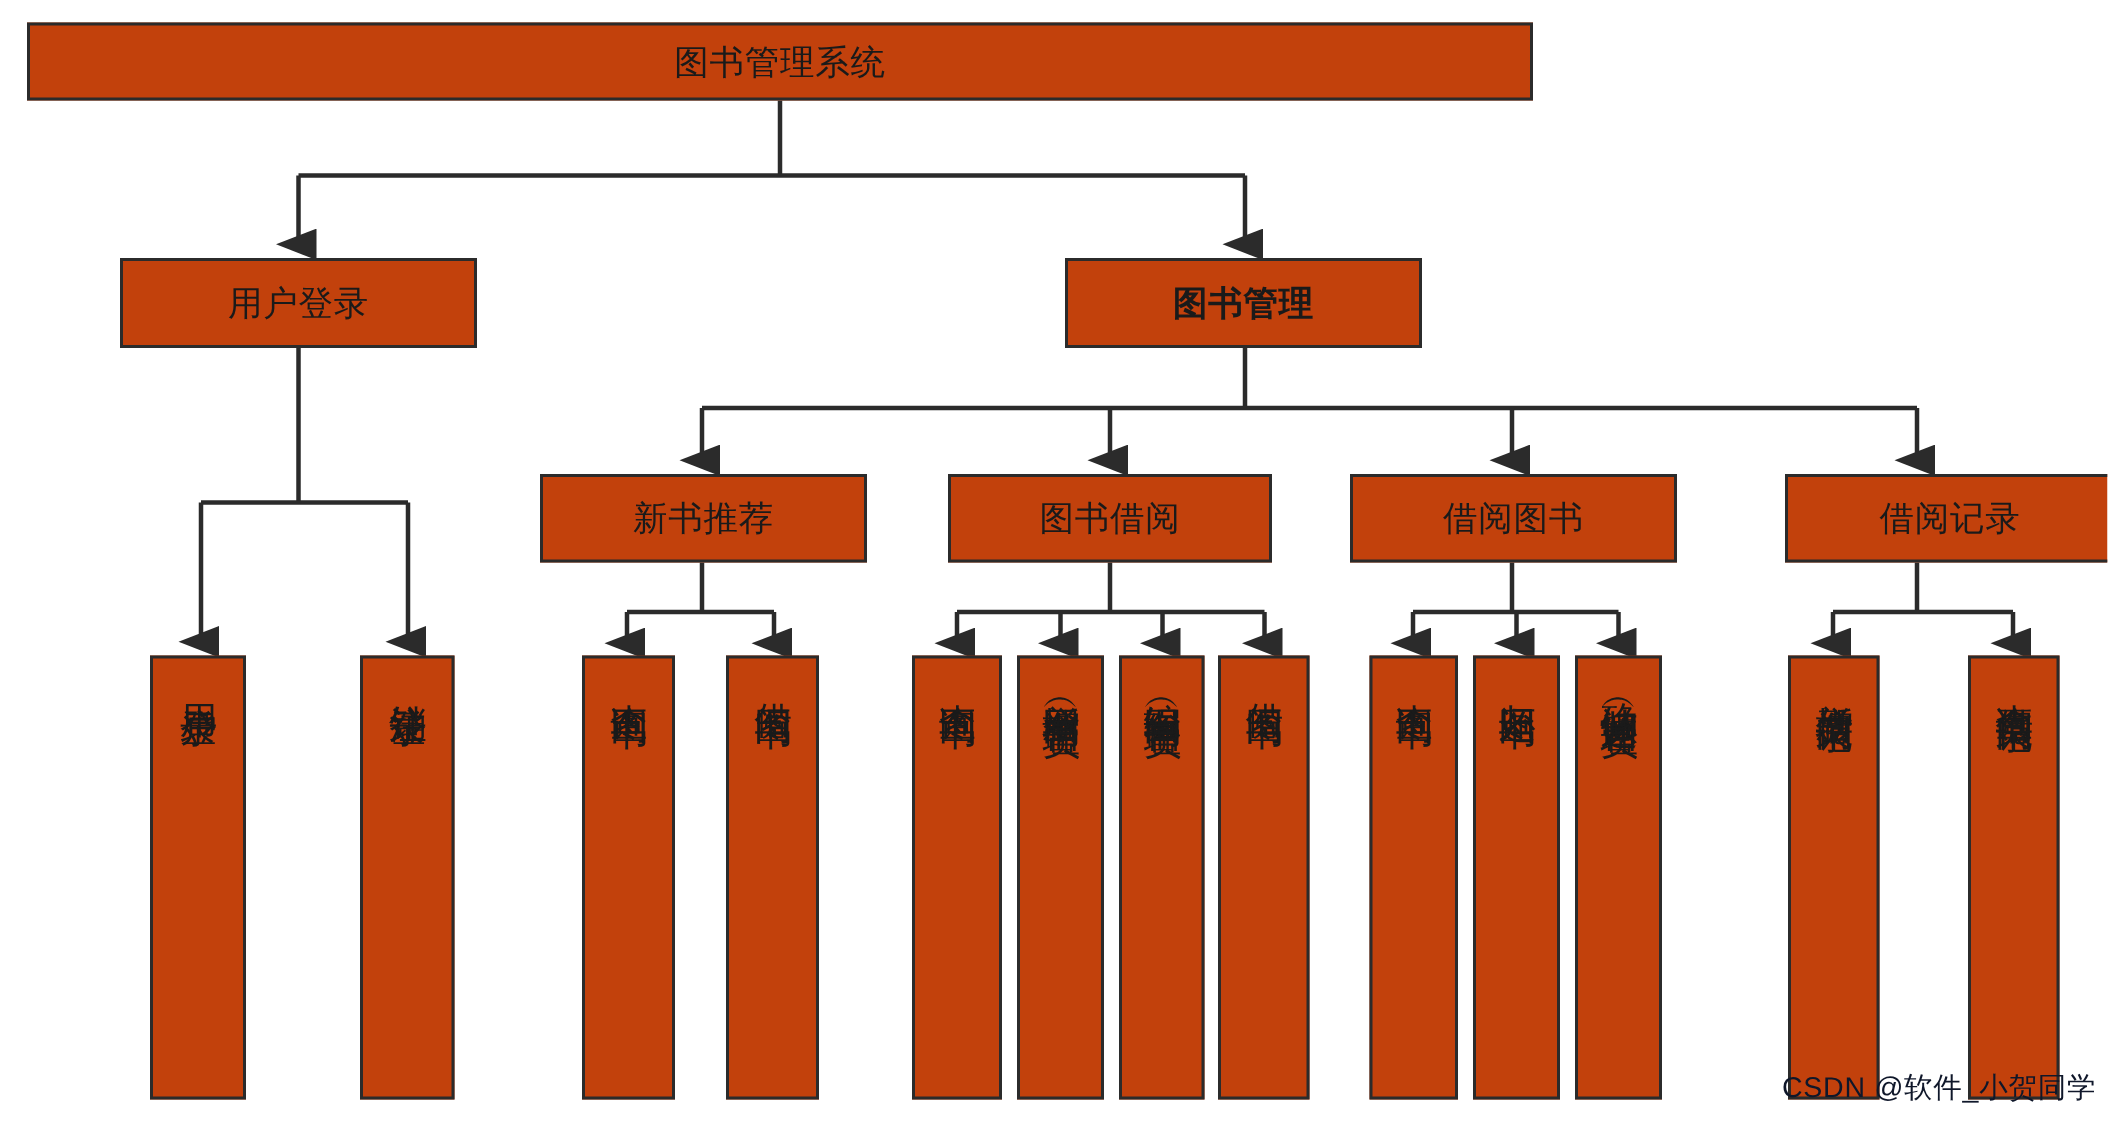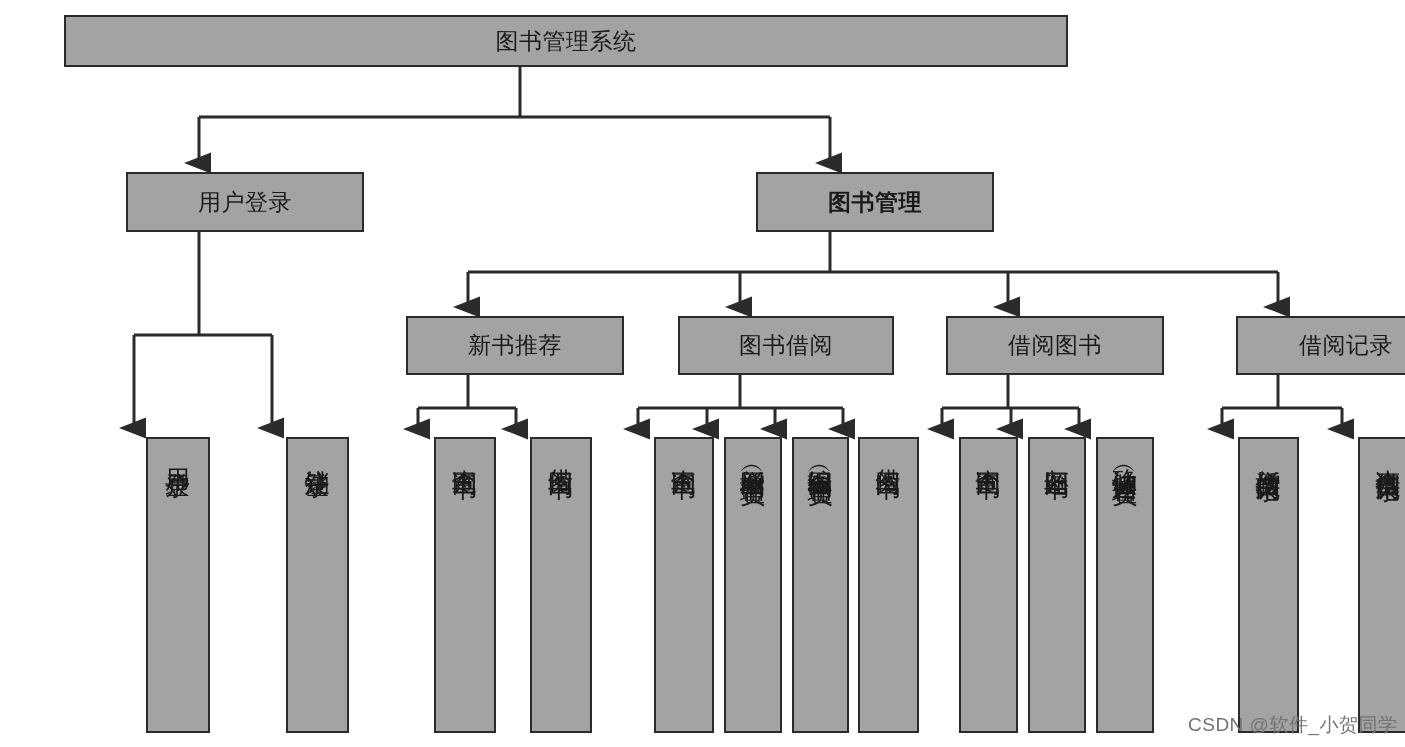--- a/index.html
+++ b/index.html
@@ -21,27 +21,26 @@
     position: absolute;
     left: 0;
     top: 0;
     width: 1405px;
     height: 747px;
   }
   .node {
     position: absolute;
     box-sizing: border-box;
     border: 2.5px solid #2b2b2b;
-    background: #a3a3a3;
+    background: #c2410c;
     display: flex;
     align-items: center;
     justify-content: center;
     color: #1a1a1a;
     z-index: 2;
-    margin-left: 46px;
   }
   .node-label {
     display: block;
     text-align: center;
     line-height: 1.08;
     letter-spacing: 0.5px;
   }
   .h-node .node-label {
     font-size: 23px;
   }
@@ -56,21 +55,21 @@
     font-size: 25px;
     line-height: 1.12;
     letter-spacing: 2px;
     white-space: nowrap;
   }
   #watermark {
     position: absolute;
     left: 1188px;
     top: 712px;
     font-size: 19px;
-    color: #737373;
+    color: #0f172a;
     letter-spacing: 0.5px;
     z-index: 5;
     white-space: nowrap;
   }
 </style>
 </head>
 <body>
 
 <div id="canvas">
 

